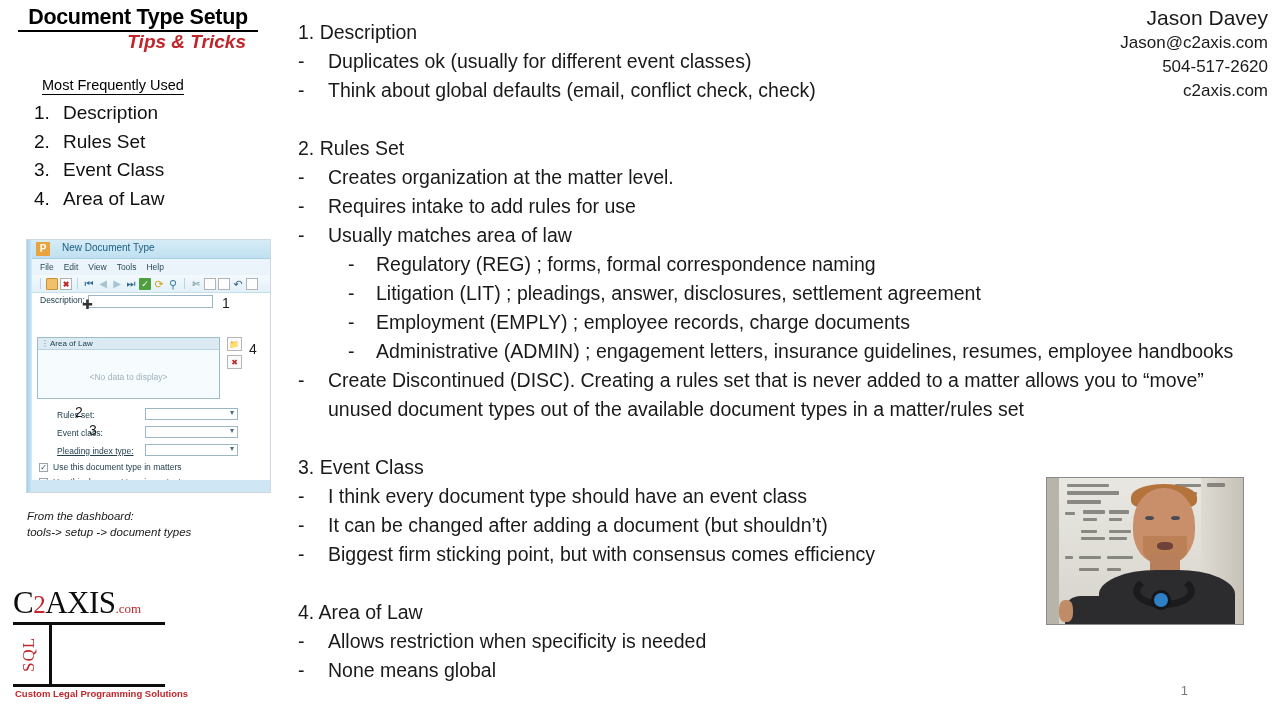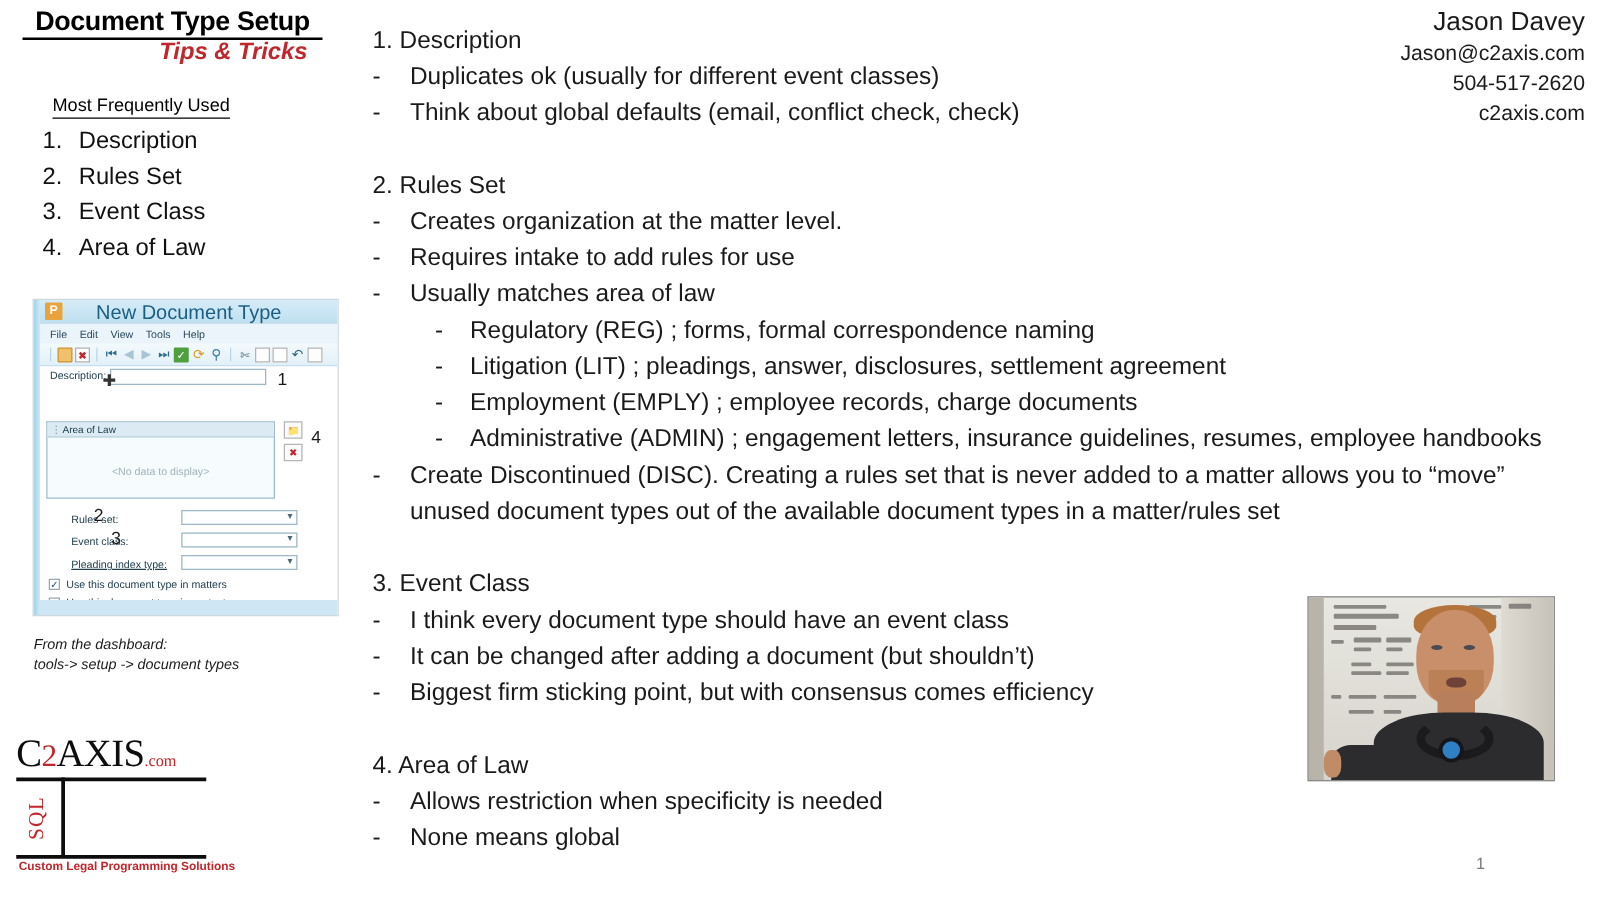--- a/index.html
+++ b/index.html
@@ -95,22 +95,22 @@
     position: absolute; left: 4px; top: 2px;
     width: 14px; height: 14px;
     background: #e8a33d;
     color: #fff;
     font-size: 10px; font-weight: bold;
     text-align: center; line-height: 14px;
     border-radius: 1px;
   }
   .shot-title {
     position: absolute; left: 0; right: 0; top: 2px;
-    text-align: center;
-    font-size: 16px; color: #1c5d82;
+    text-align: left;
+    font-size: 10px; color: #1c5d82;
     padding-left: 30px; padding-right: 30px;
   }
   .shot-menubar {
     position: absolute; left: 5px; top: 19px; right: 0;
     height: 16px;
     background: #eaf4fa;
     display: flex; align-items: center;
     padding-left: 8px;
     gap: 10px;
   }

